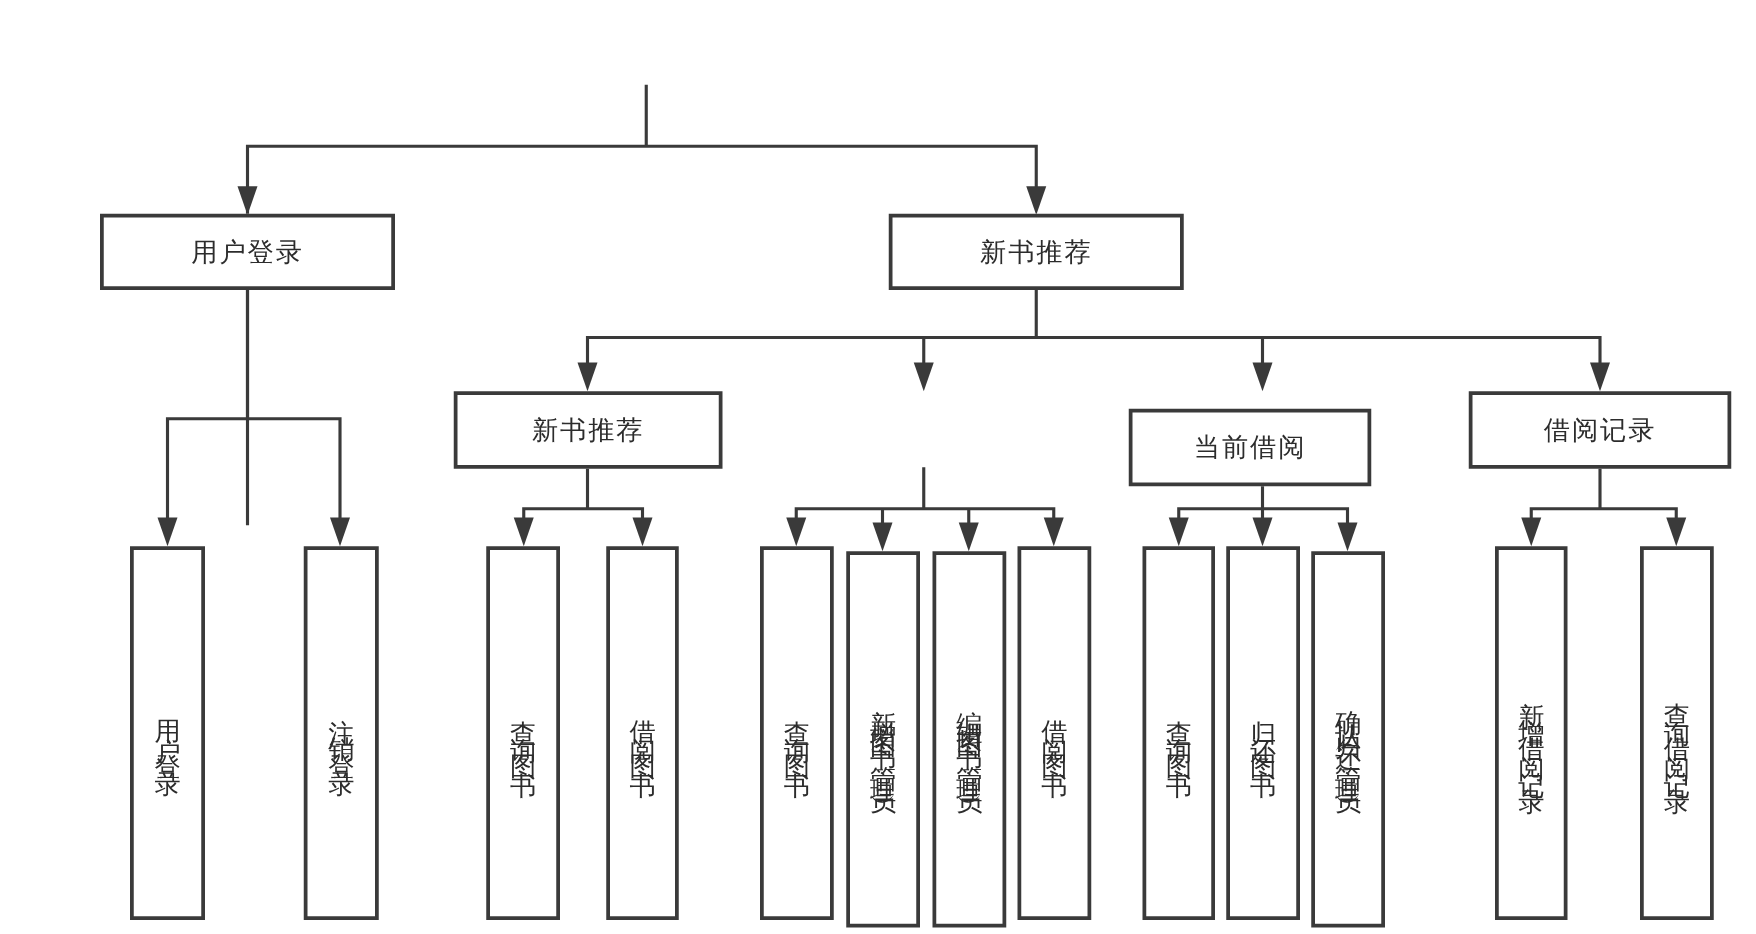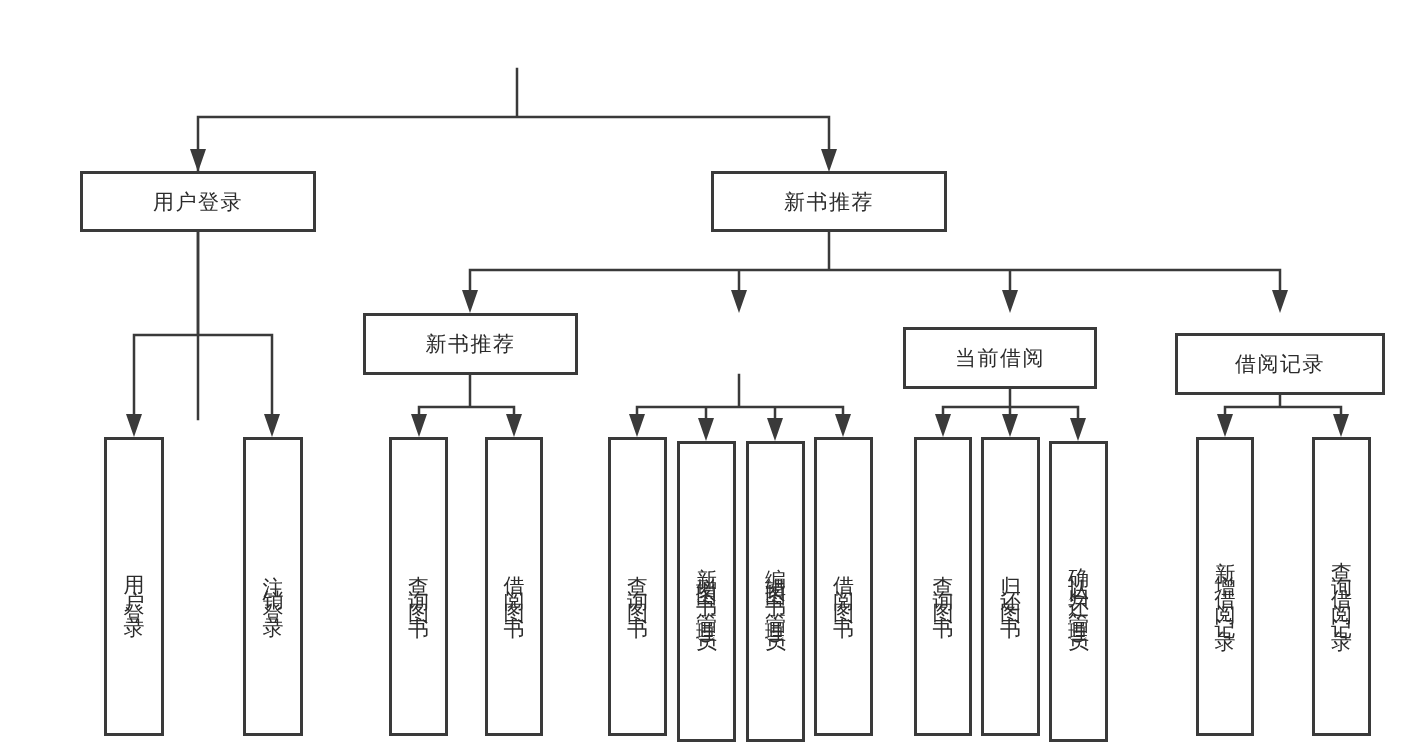--- a/index.html
+++ b/index.html
@@ -70,21 +70,21 @@
       <polygon points="1333,414 1349,414 1341,437"></polygon>
     </g>
   </svg>
 
 
   <div class="hbox" style="left:80px; top:171px; width:236px; height:61px;">用户登录</div>
   <div class="hbox" style="left:711px; top:171px; width:236px; height:61px;">新书推荐</div>
 
   <div class="hbox" style="left:363px; top:313px; width:215px; height:62px;">新书推荐</div>
   <div class="hbox" style="left:903px; top:327px; width:194px; height:62px;">当前借阅</div>
-  <div class="hbox" style="left:1175px; top:313px; width:210px; height:62px;margin-top:20px;">借阅记录</div>
+  <div class="hbox" style="left:1175px; top:313px; width:210px; height:62px;">借阅记录</div>
 
   <div class="vbox" style="left:104px; top:437px; width:60px; height:299px;">
     <span>用户登录</span>
   </div>
   <div class="vbox" style="left:243px; top:437px; width:60px; height:299px;">
     <span>注销登录</span>
   </div>
 
   <div class="vbox" style="left:389px; top:437px; width:59px; height:299px;">
     <span>查询图书</span>

